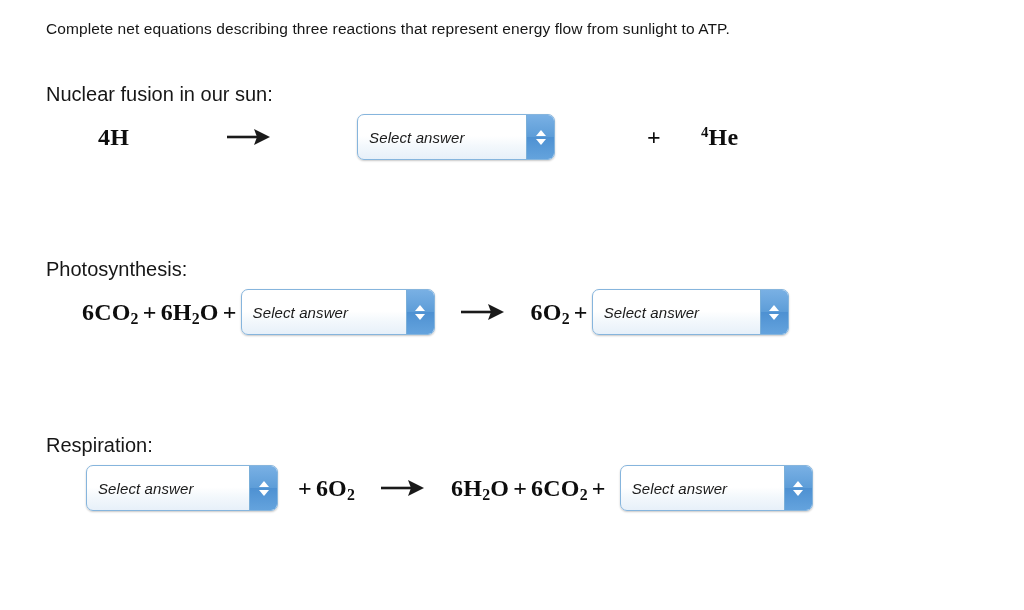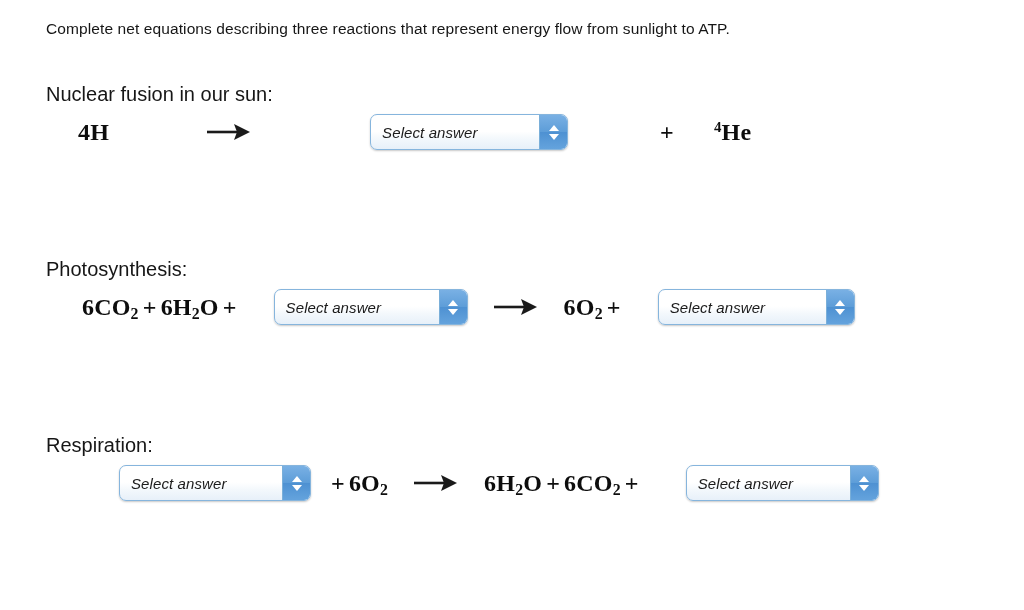--- a/index.html
+++ b/index.html
@@ -52,21 +52,21 @@
     white-space: nowrap;
   }
 
   .eq-row {
     position: absolute;
     top: 30px;
     display: flex;
     align-items: center;
     white-space: nowrap;
   }
-  .row-fusion { left: 78px; gap: 36px; }
+  .row-fusion { left: 98px; gap: 36px; }
   .row-photo  { left: 82px; }
   .row-resp   { left: 86px; }
 
   
   .chem {
     font-family: "Liberation Serif", "DejaVu Serif", serif;
     font-weight: bold;
     font-size: 24px;
     line-height: 1;
     color: #0d0d0d;
@@ -95,30 +95,29 @@
     height: 30px;
     flex: 0 0 auto;
   }
   .arrow svg { display: block; }
 
   
   .select {
     position: relative;
     display: inline-flex;
     align-items: stretch;
-    height: 36px;
+    height: 46px;
     box-sizing: border-box;
     border: 1px solid #86b5dd;
     border-radius: 7px;
     background: linear-gradient(to bottom, #ffffff 0%, #ffffff 48%, #f3f8fc 70%, #e7f0f9 100%);
     box-shadow: 0 1px 2px rgba(0,0,0,0.22), inset 0 1px 0 rgba(255,255,255,0.95);
     overflow: hidden;
     vertical-align: middle;
     flex: 0 0 auto;
-    margin-left: 33px;
   }
   .select-text {
     display: flex;
     align-items: center;
     padding: 0 10px 0 11px;
     font-family: "Liberation Sans", sans-serif;
     font-style: italic;
     font-size: 15px;
     color: #1b1b1b;
     white-space: nowrap;

